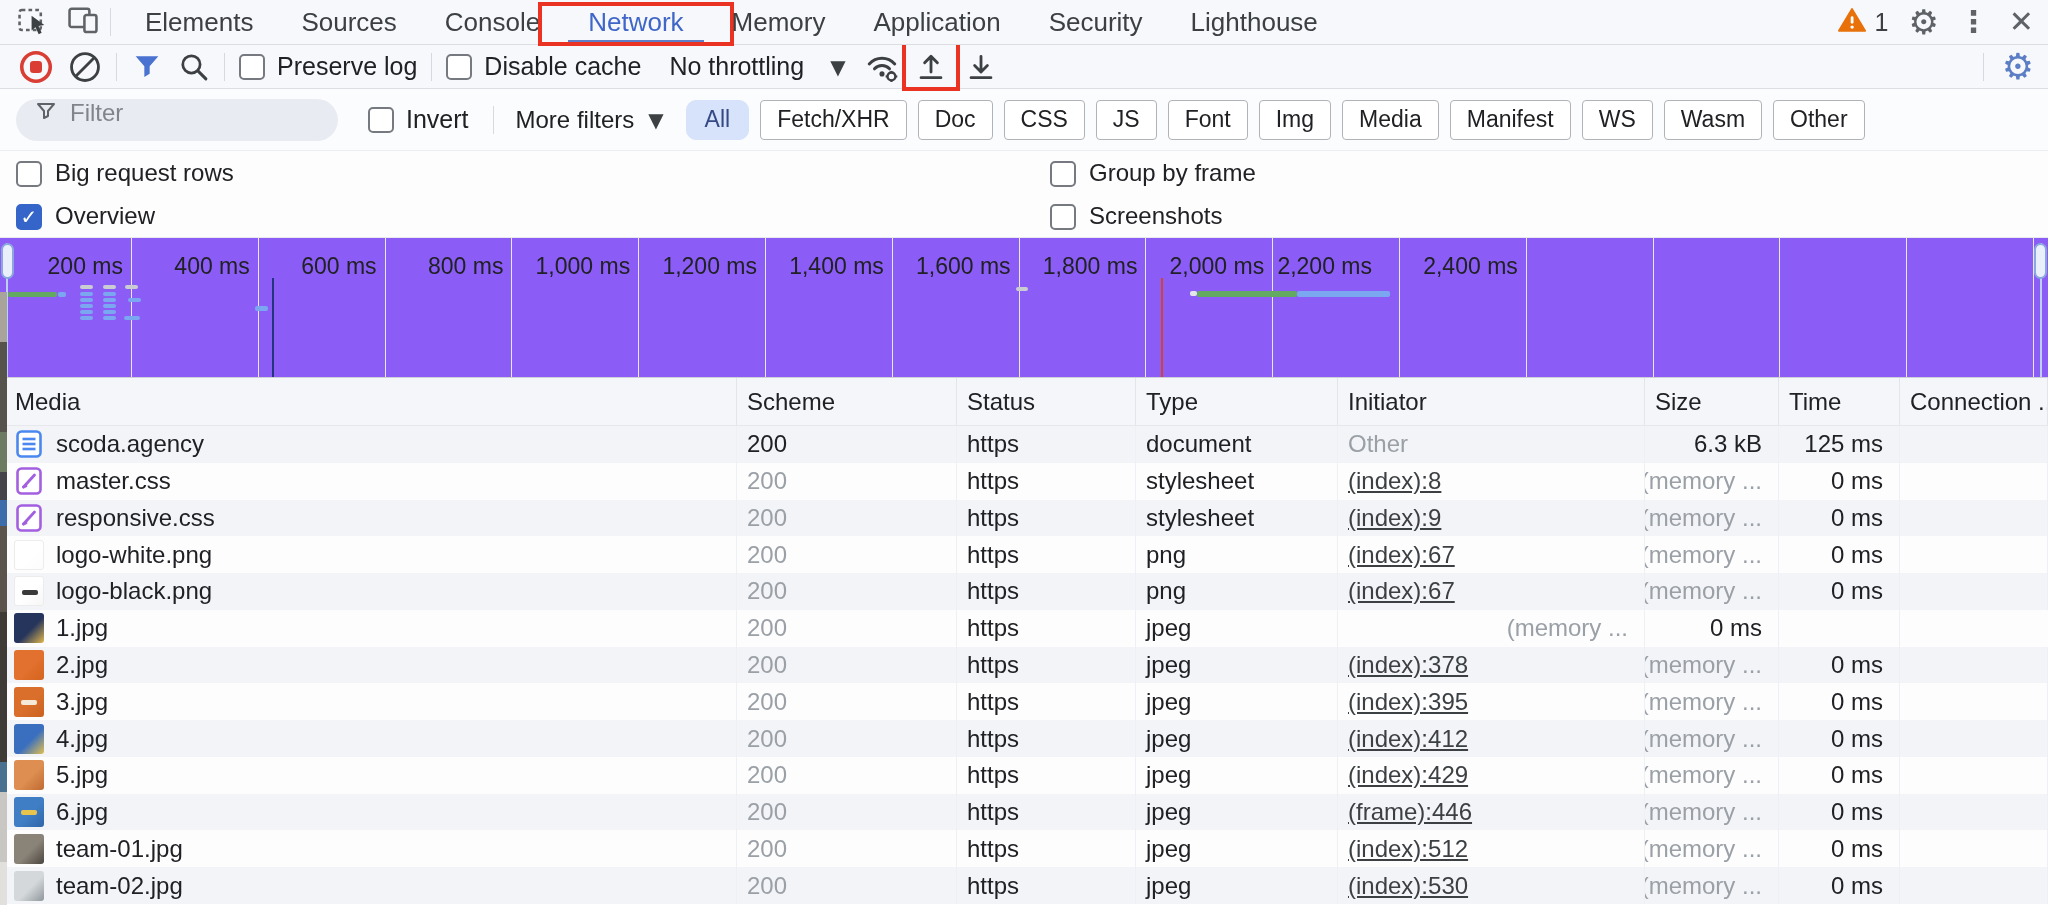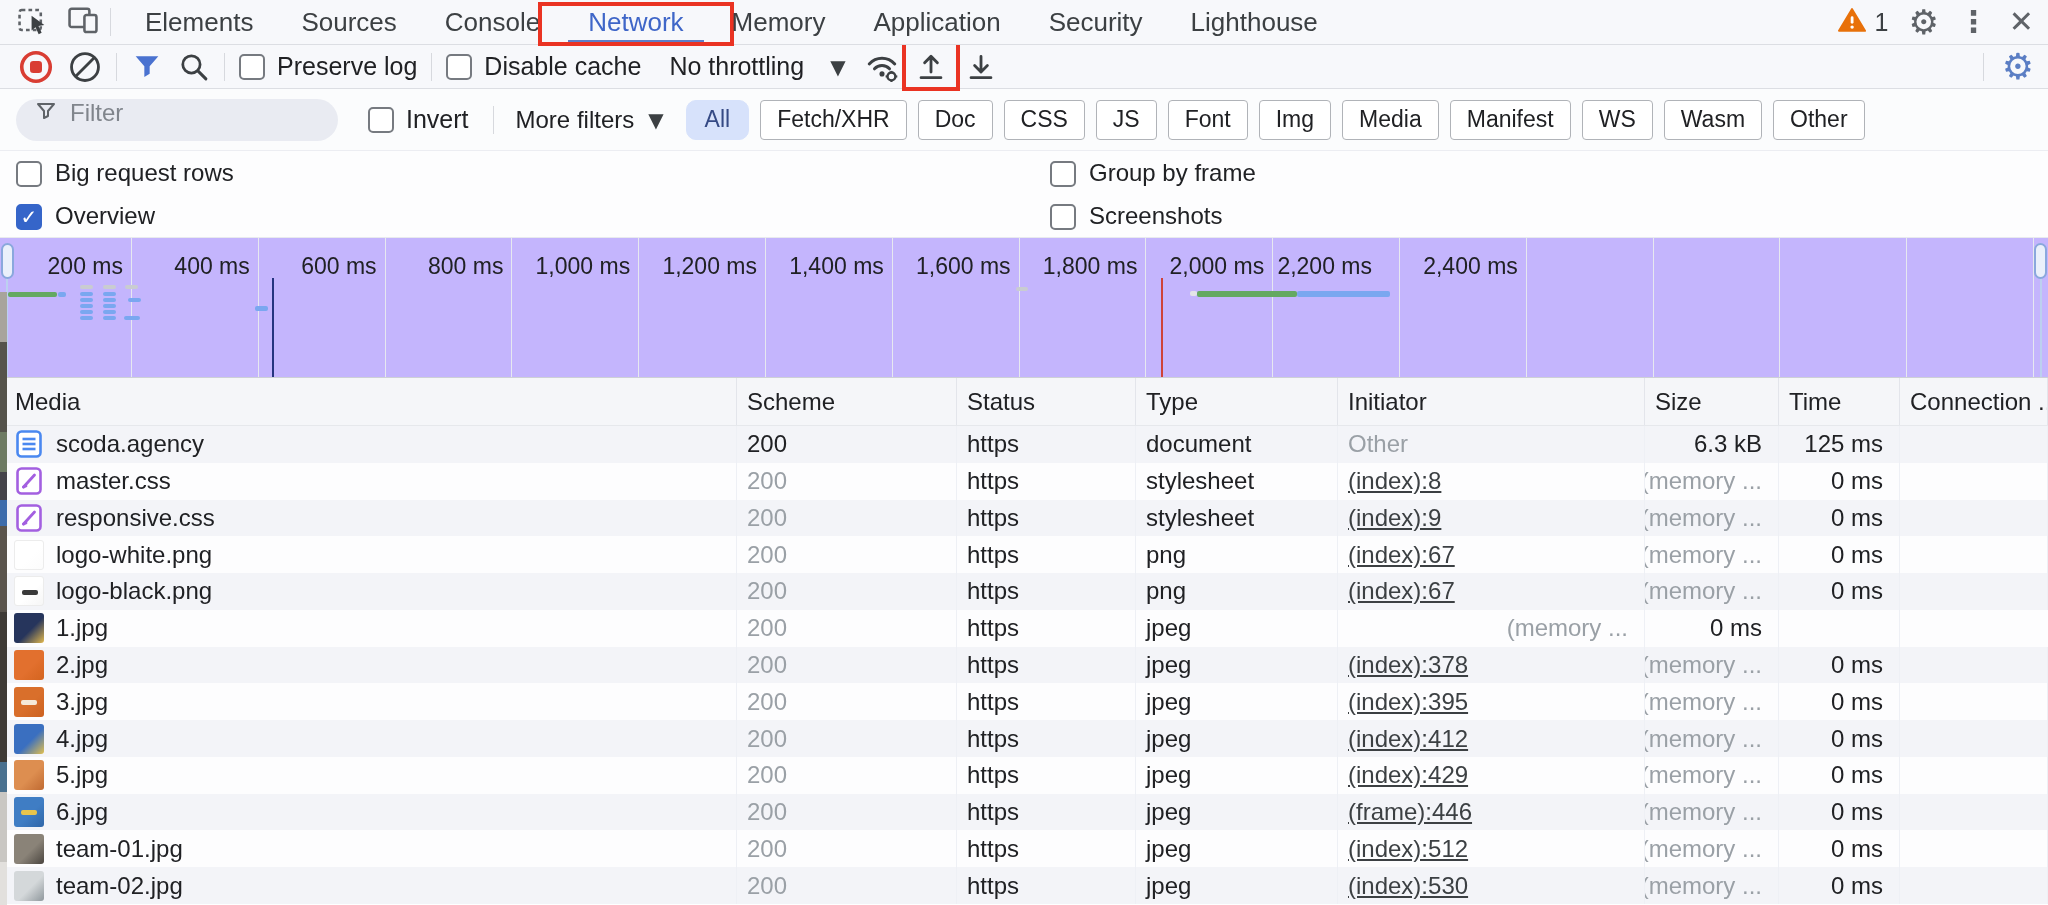--- a/index.html
+++ b/index.html
@@ -60,21 +60,21 @@
     display:flex; align-items:center; padding:0 16px; font-size:23px; color:#202124; white-space:nowrap; }
   .chip.selected { background:#d7e2fb; border-color:#d7e2fb; color:#354a85; border-radius:10px; padding:0 18px; }
 
   
   .options { height:86px; background:#fdfdfe; display:grid; grid-template-columns:1034px 1fr;
     grid-template-rows:43px 43px; align-items:center; padding-left:16px; }
   .opt { display:flex; align-items:flex-end; gap:13px; }
   .opt-label { font-size:24px; color:#202124; }
 
   
-  .overview-band { position:relative; height:141px; background:#c4b5fd;
+  .overview-band { position:relative; height:141px; background:#8b5cf6;
     border-top:1px solid #e8eaee; border-bottom:1px solid #cdd0d6; overflow:hidden; }
   .gridline { position:absolute; top:0; bottom:0; width:1px; background:#e6e8f0; }
   .ticklabel { position:absolute; top:14px; height:28px; line-height:28px; width:150px;
     text-align:right; font-size:23px; color:#202124; }
   .ovbar { position:absolute; border-radius:2px; }
   .ovbar.green { background:#64a962; }
   .ovbar.blue { background:#7aa7f0; }
   .ovbar.gray { background:#c9ccd1; }
   .ovbar.lightgray { background:#e3e5e8; }
   .ovline { position:absolute; top:40px; bottom:0; width:2px; }

